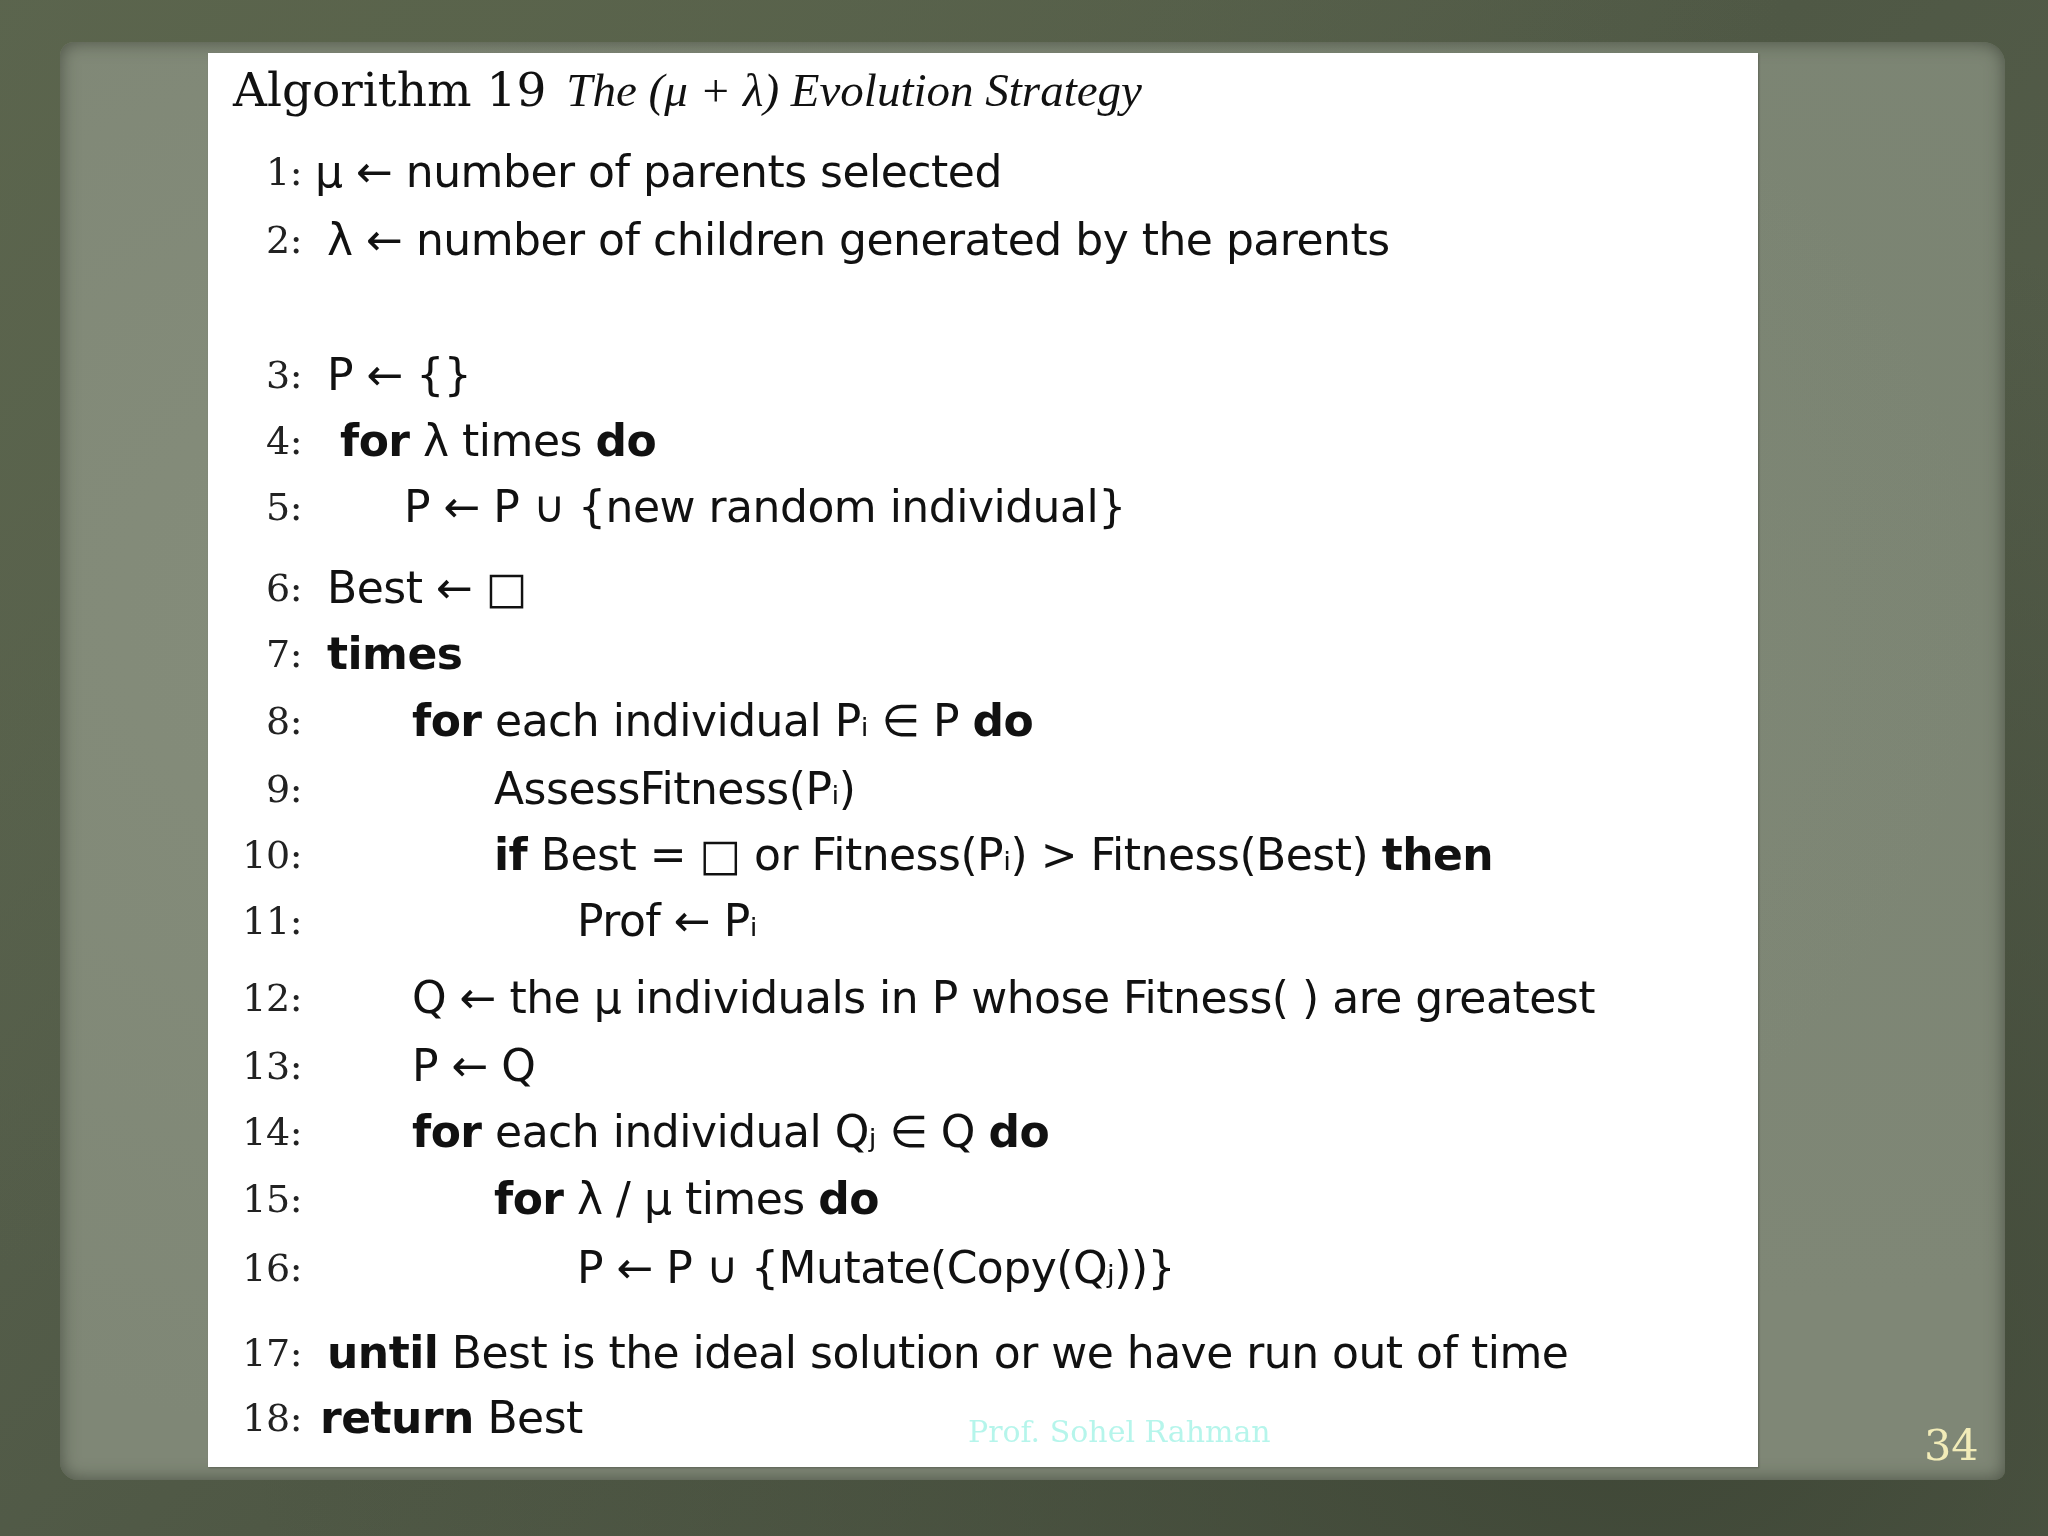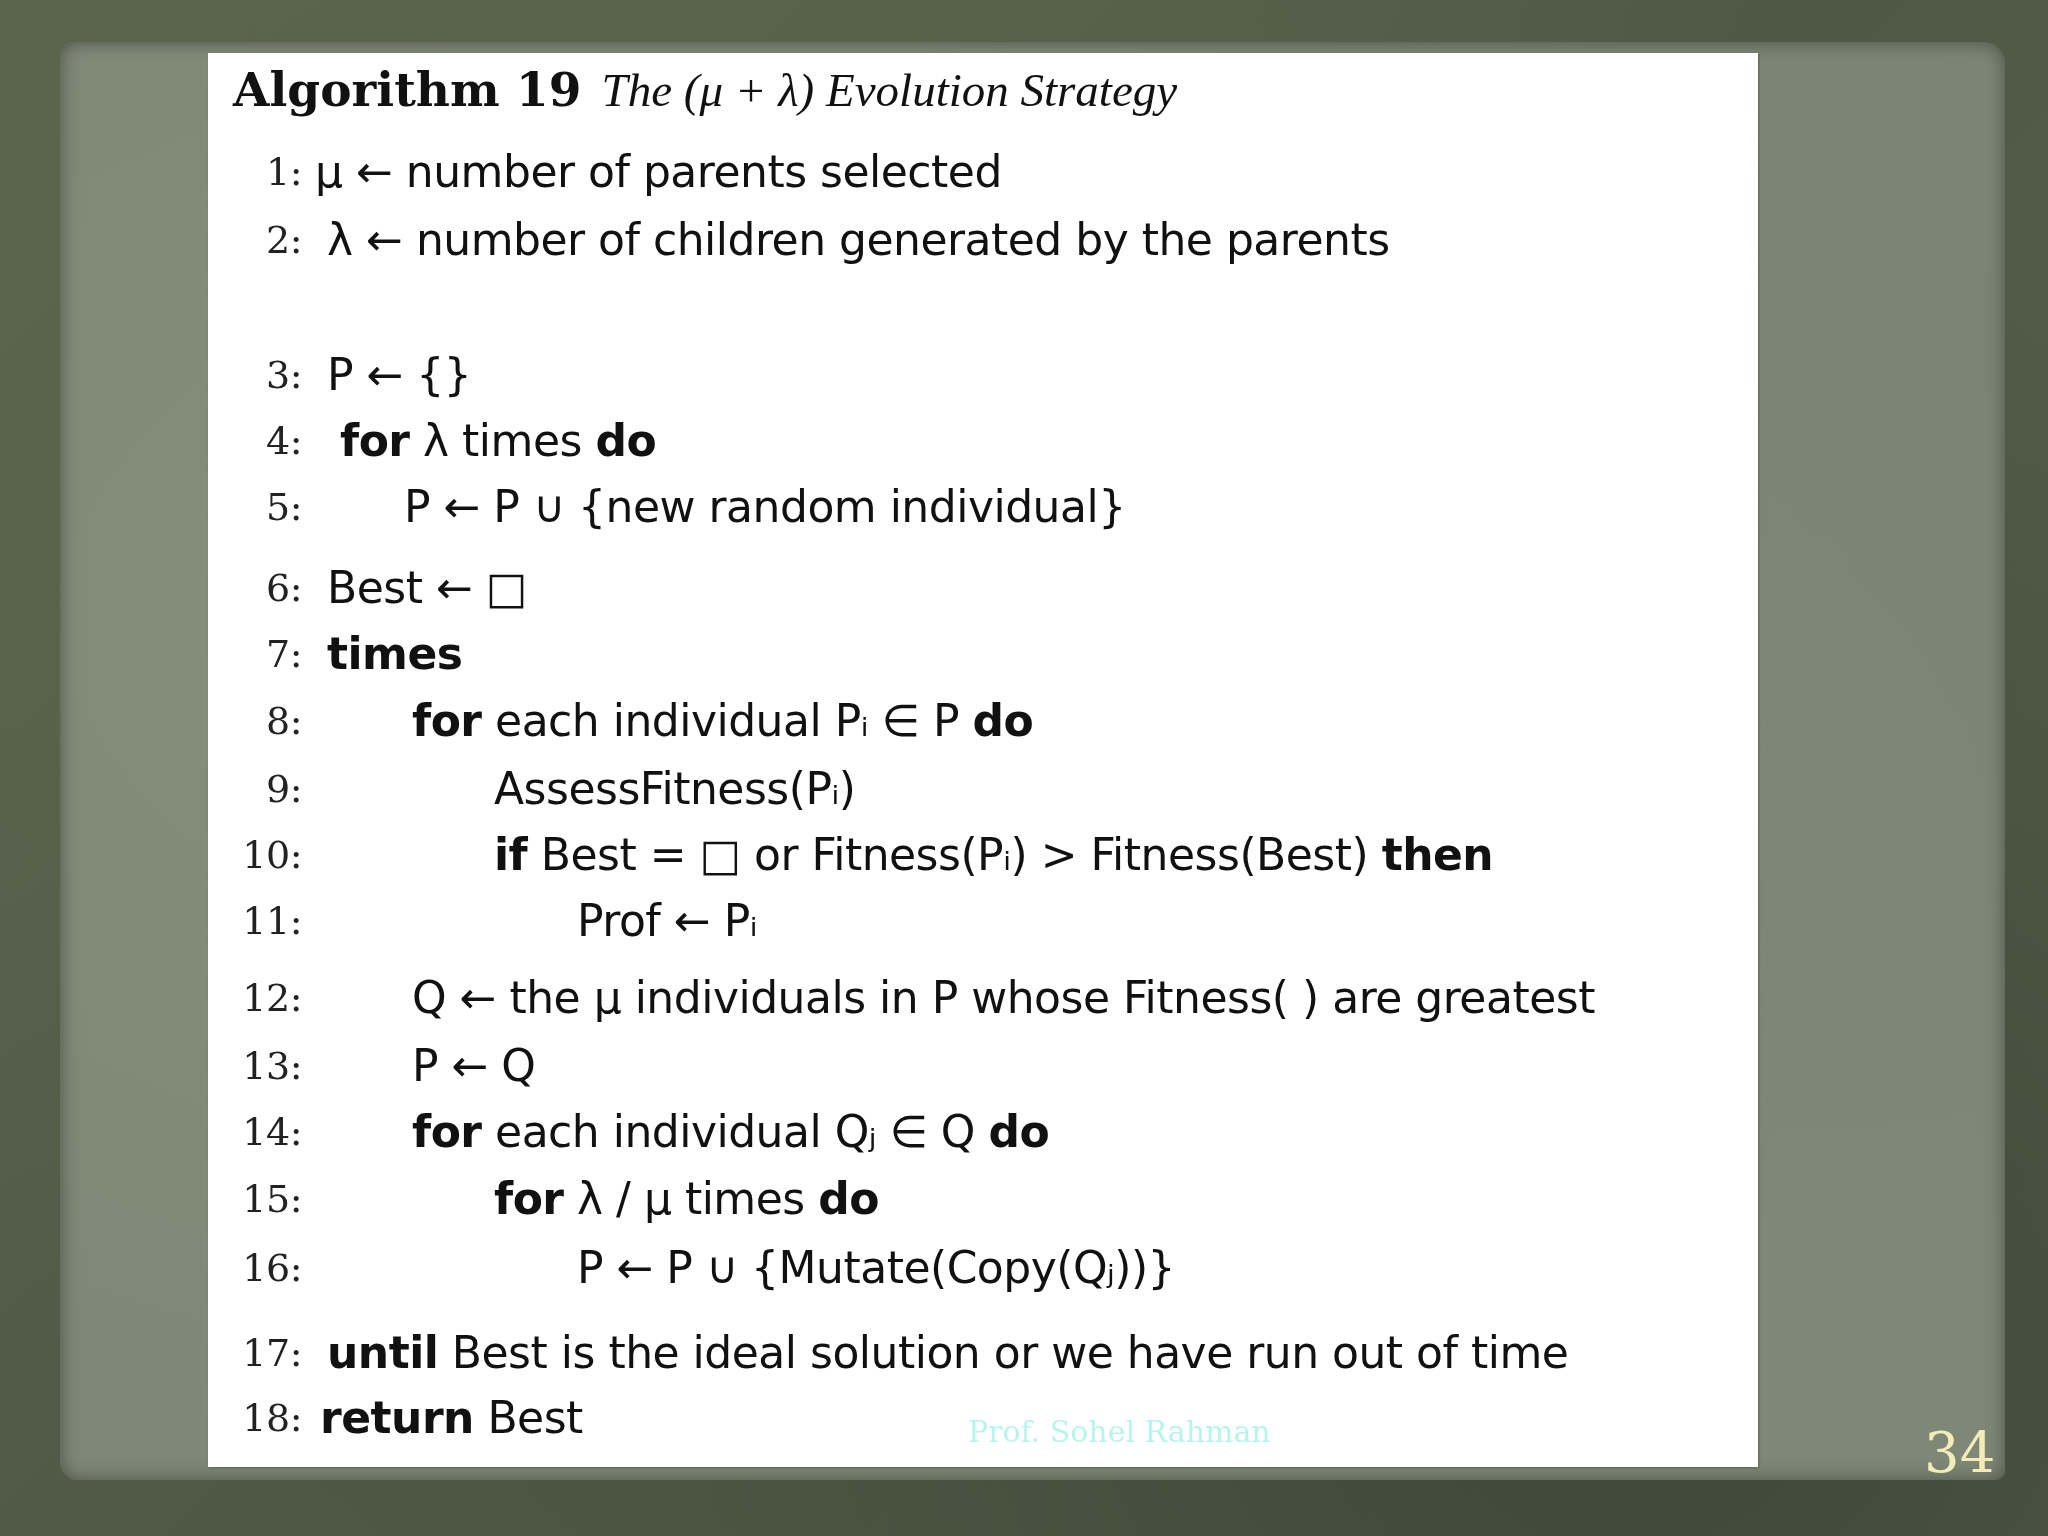--- a/index.html
+++ b/index.html
@@ -24,39 +24,39 @@
   .card {
     position: absolute; left: 208px; top: 53px; width: 1550px; height: 1414px;
     background: #ffffff;
     box-shadow: 1px 1px 2px rgba(0,0,0,0.25);
   }
   .title {
     position: absolute; left: 233px; top: 62px;
     font-family: "DejaVu Serif", serif; font-size: 47px; color: #111;
     white-space: nowrap; line-height: 56px;
   }
-  .title .alg { font-weight: bold; }
+  .title .alg { font-weight: normal; }
   .title .name { font-style: italic; margin-left: 20px; font-family: Liberation Serif, serif; }
   .line {
     position: absolute; left: 0; height: 60px; line-height: 60px; white-space: nowrap;
     font-family: "DejaVu Sans", sans-serif; font-size: 44px; color: #111;
     letter-spacing: -0.5px;
   }
   .num {
     position: absolute; width: 90px; text-align: right; left: 212px;
     font-family: "DejaVu Serif", serif; font-size: 38px; color: #222;
   }
   .code { position: absolute; }
   .footer {
     position: absolute; left: 968px; top: 1414px;
     font-family: "DejaVu Serif", serif; font-size: 30px; color: #5eead4; opacity: 0.45;
   }
   .pagenum {
     position: absolute; left: 1924px; top: 1420px;
-    font-family: "DejaVu Serif", serif; font-size: 56px; color: #f2ecb8;
+    font-family: "DejaVu Serif", serif; font-size: 43px; color: #f2ecb8;
   }
 </style>
 </head>
 <body>
 
 <div class="paper"></div>
 <div class="card"></div>
 
 <div class="title">
   <span class="alg">Algorithm 19</span><span class="name">The (μ + λ) Evolution Strategy</span>

